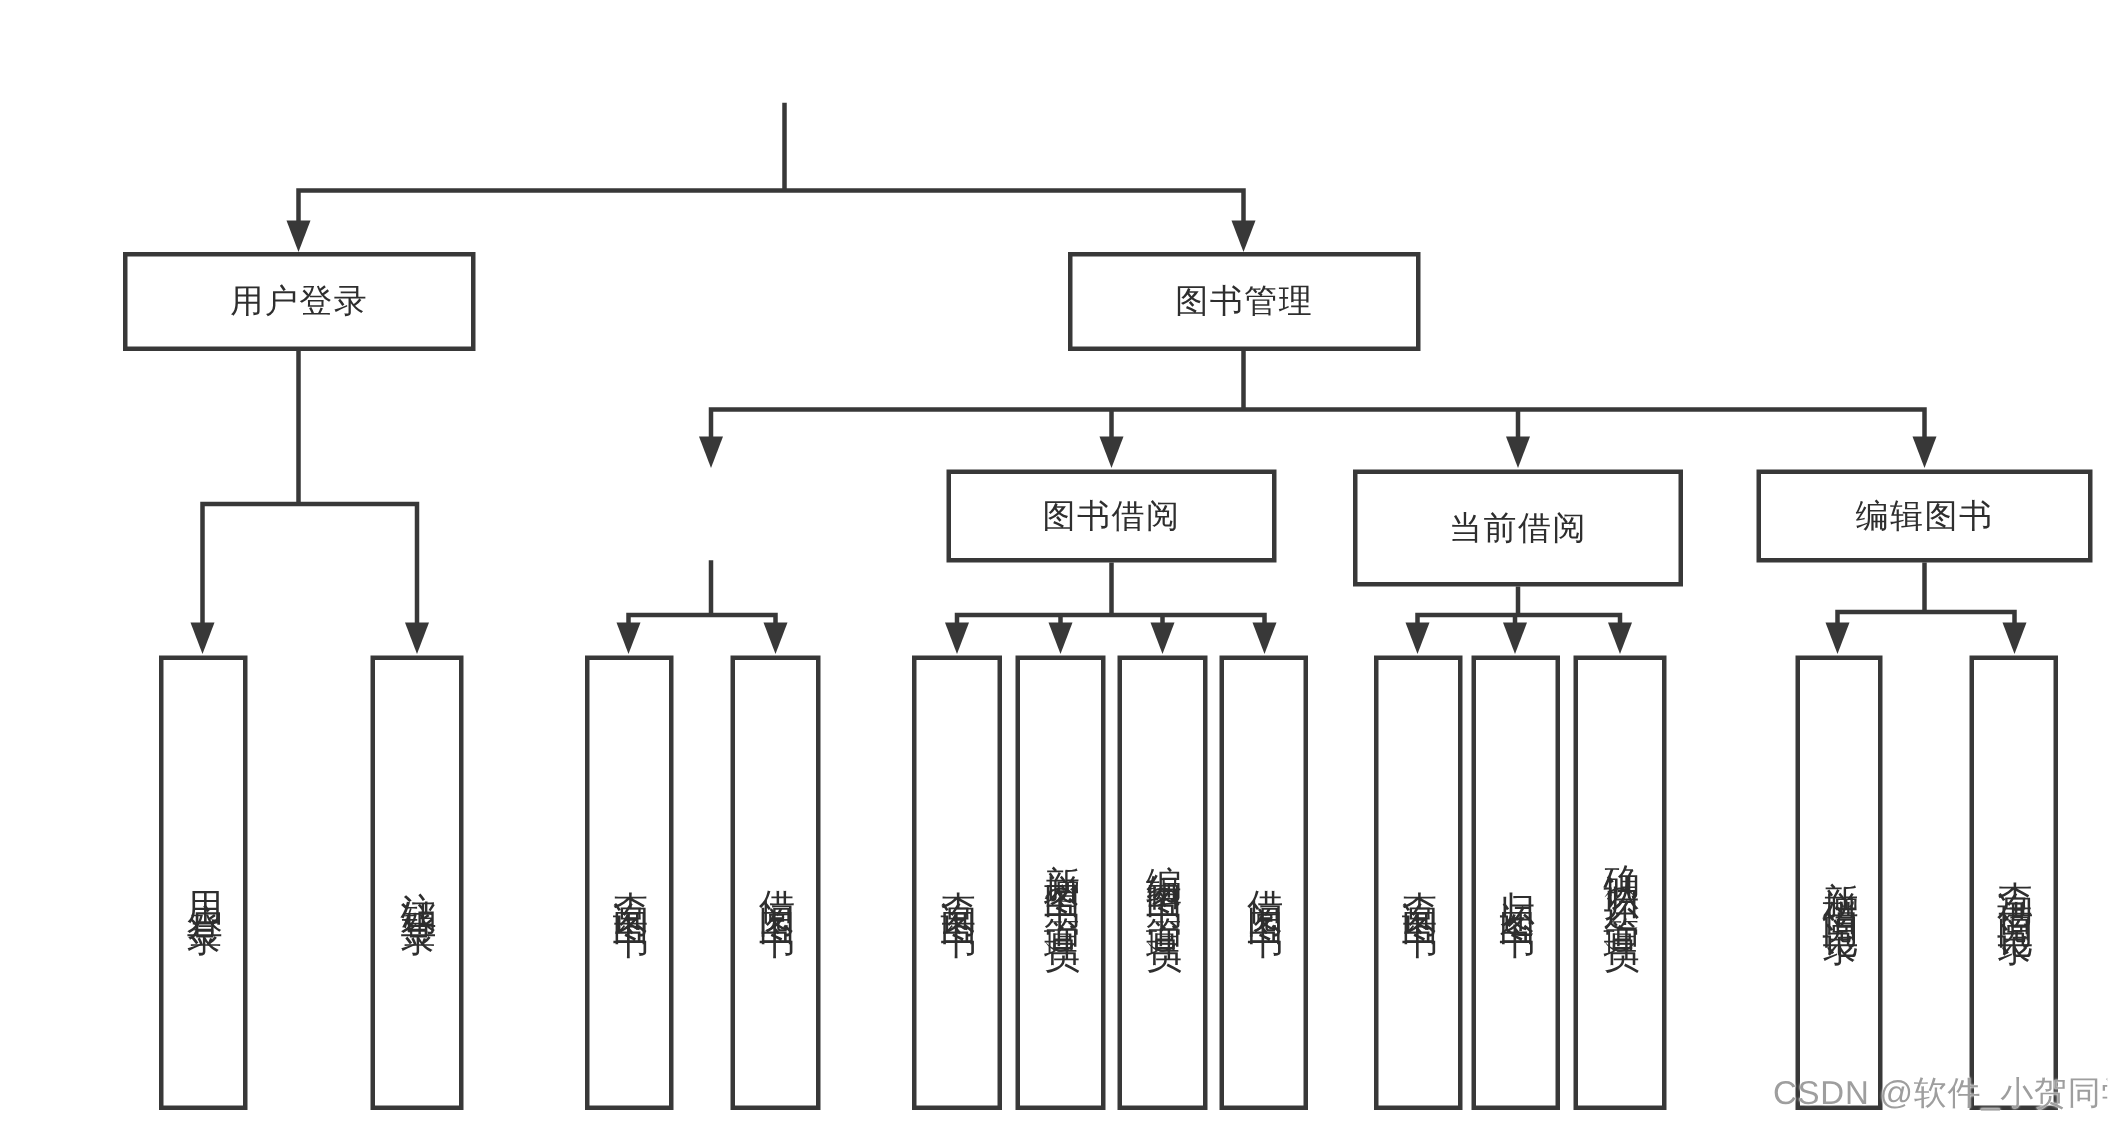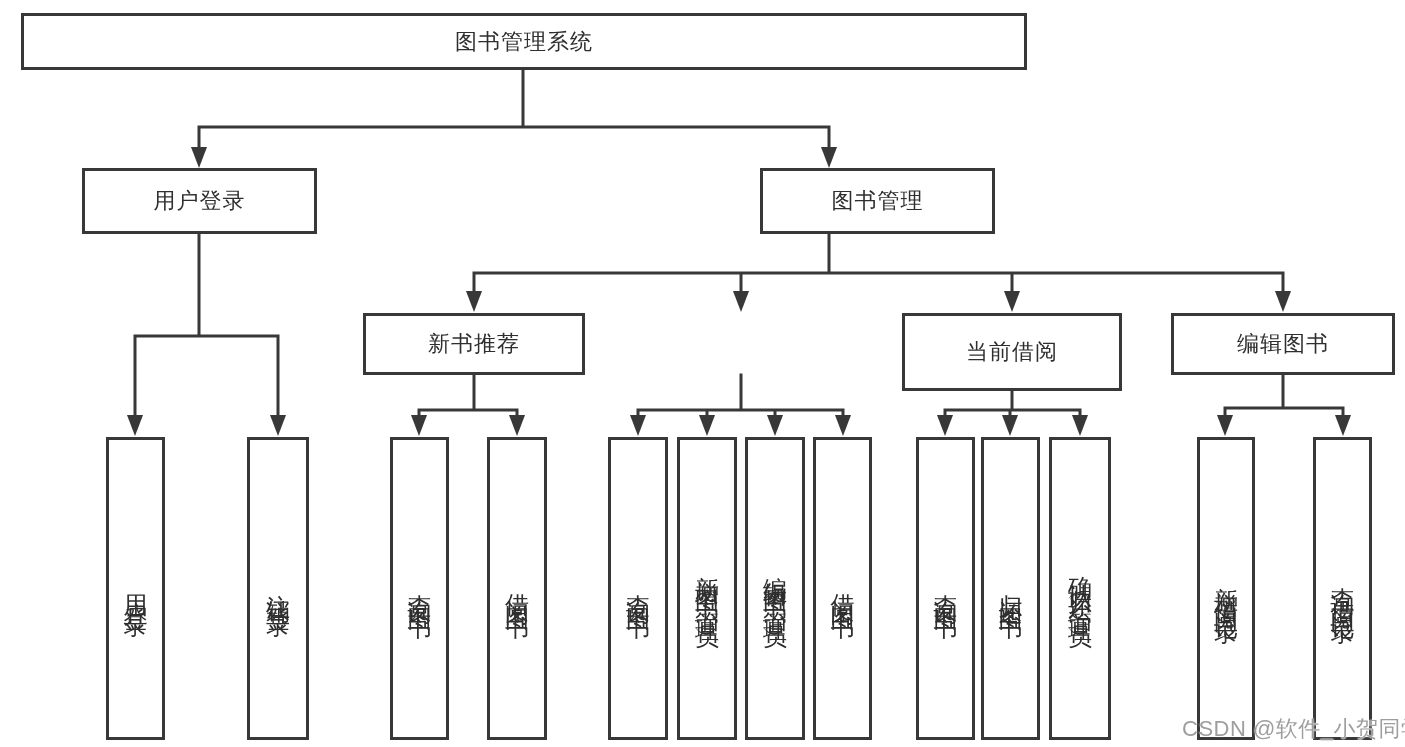--- a/index.html
+++ b/index.html
@@ -84,33 +84,30 @@
     <path class="w" d="M1012 375 V410 M945 410 H1080 M945 410 V418 M1010 410 V418 M1080 410 V418"></path>
     <path class="arrow" d="M937 415 L953 415 L945 436 Z"></path>
     <path class="arrow" d="M1002 415 L1018 415 L1010 436 Z"></path>
     <path class="arrow" d="M1072 415 L1088 415 L1080 436 Z"></path>
 
     <path class="w" d="M1283 375 V408 M1225 408 H1343 M1225 408 V418 M1343 408 V418"></path>
     <path class="arrow" d="M1217 415 L1233 415 L1225 436 Z"></path>
     <path class="arrow" d="M1335 415 L1351 415 L1343 436 Z"></path>
   </svg>
 
-  <div class="node h" style="left:21px;top:13px;width:1006px;height:57px;">
-    <span>图书管理系统</span>
-  </div>
 
   <div class="node h" style="left:82px;top:168px;width:235px;height:66px;">
     <span>用户登录</span>
   </div>
-  <div class="node h" style="left:712px;top:168px;width:235px;height:66px;margin-left:48px;">
+  <div class="node h" style="left:712px;top:168px;width:235px;height:66px;">
     <span>图书管理</span>
   </div>
 
-  <div class="node h" style="left:363px;top:313px;width:222px;height:62px;">
-    <span>新书推荐</span>
+  <div class="node h" style="left:631px;top:313px;width:220px;height:62px;">
+    <span>图书借阅</span>
   </div>
   <div class="node h" style="left:902px;top:313px;width:220px;height:78px;">
     <span>当前借阅</span>
   </div>
   <div class="node h" style="left:1171px;top:313px;width:224px;height:62px;">
     <span>编辑图书</span>
   </div>
 
   <div class="node v" style="left:106px;top:437px;width:59px;height:303px;">
     <span>用户登录</span>

